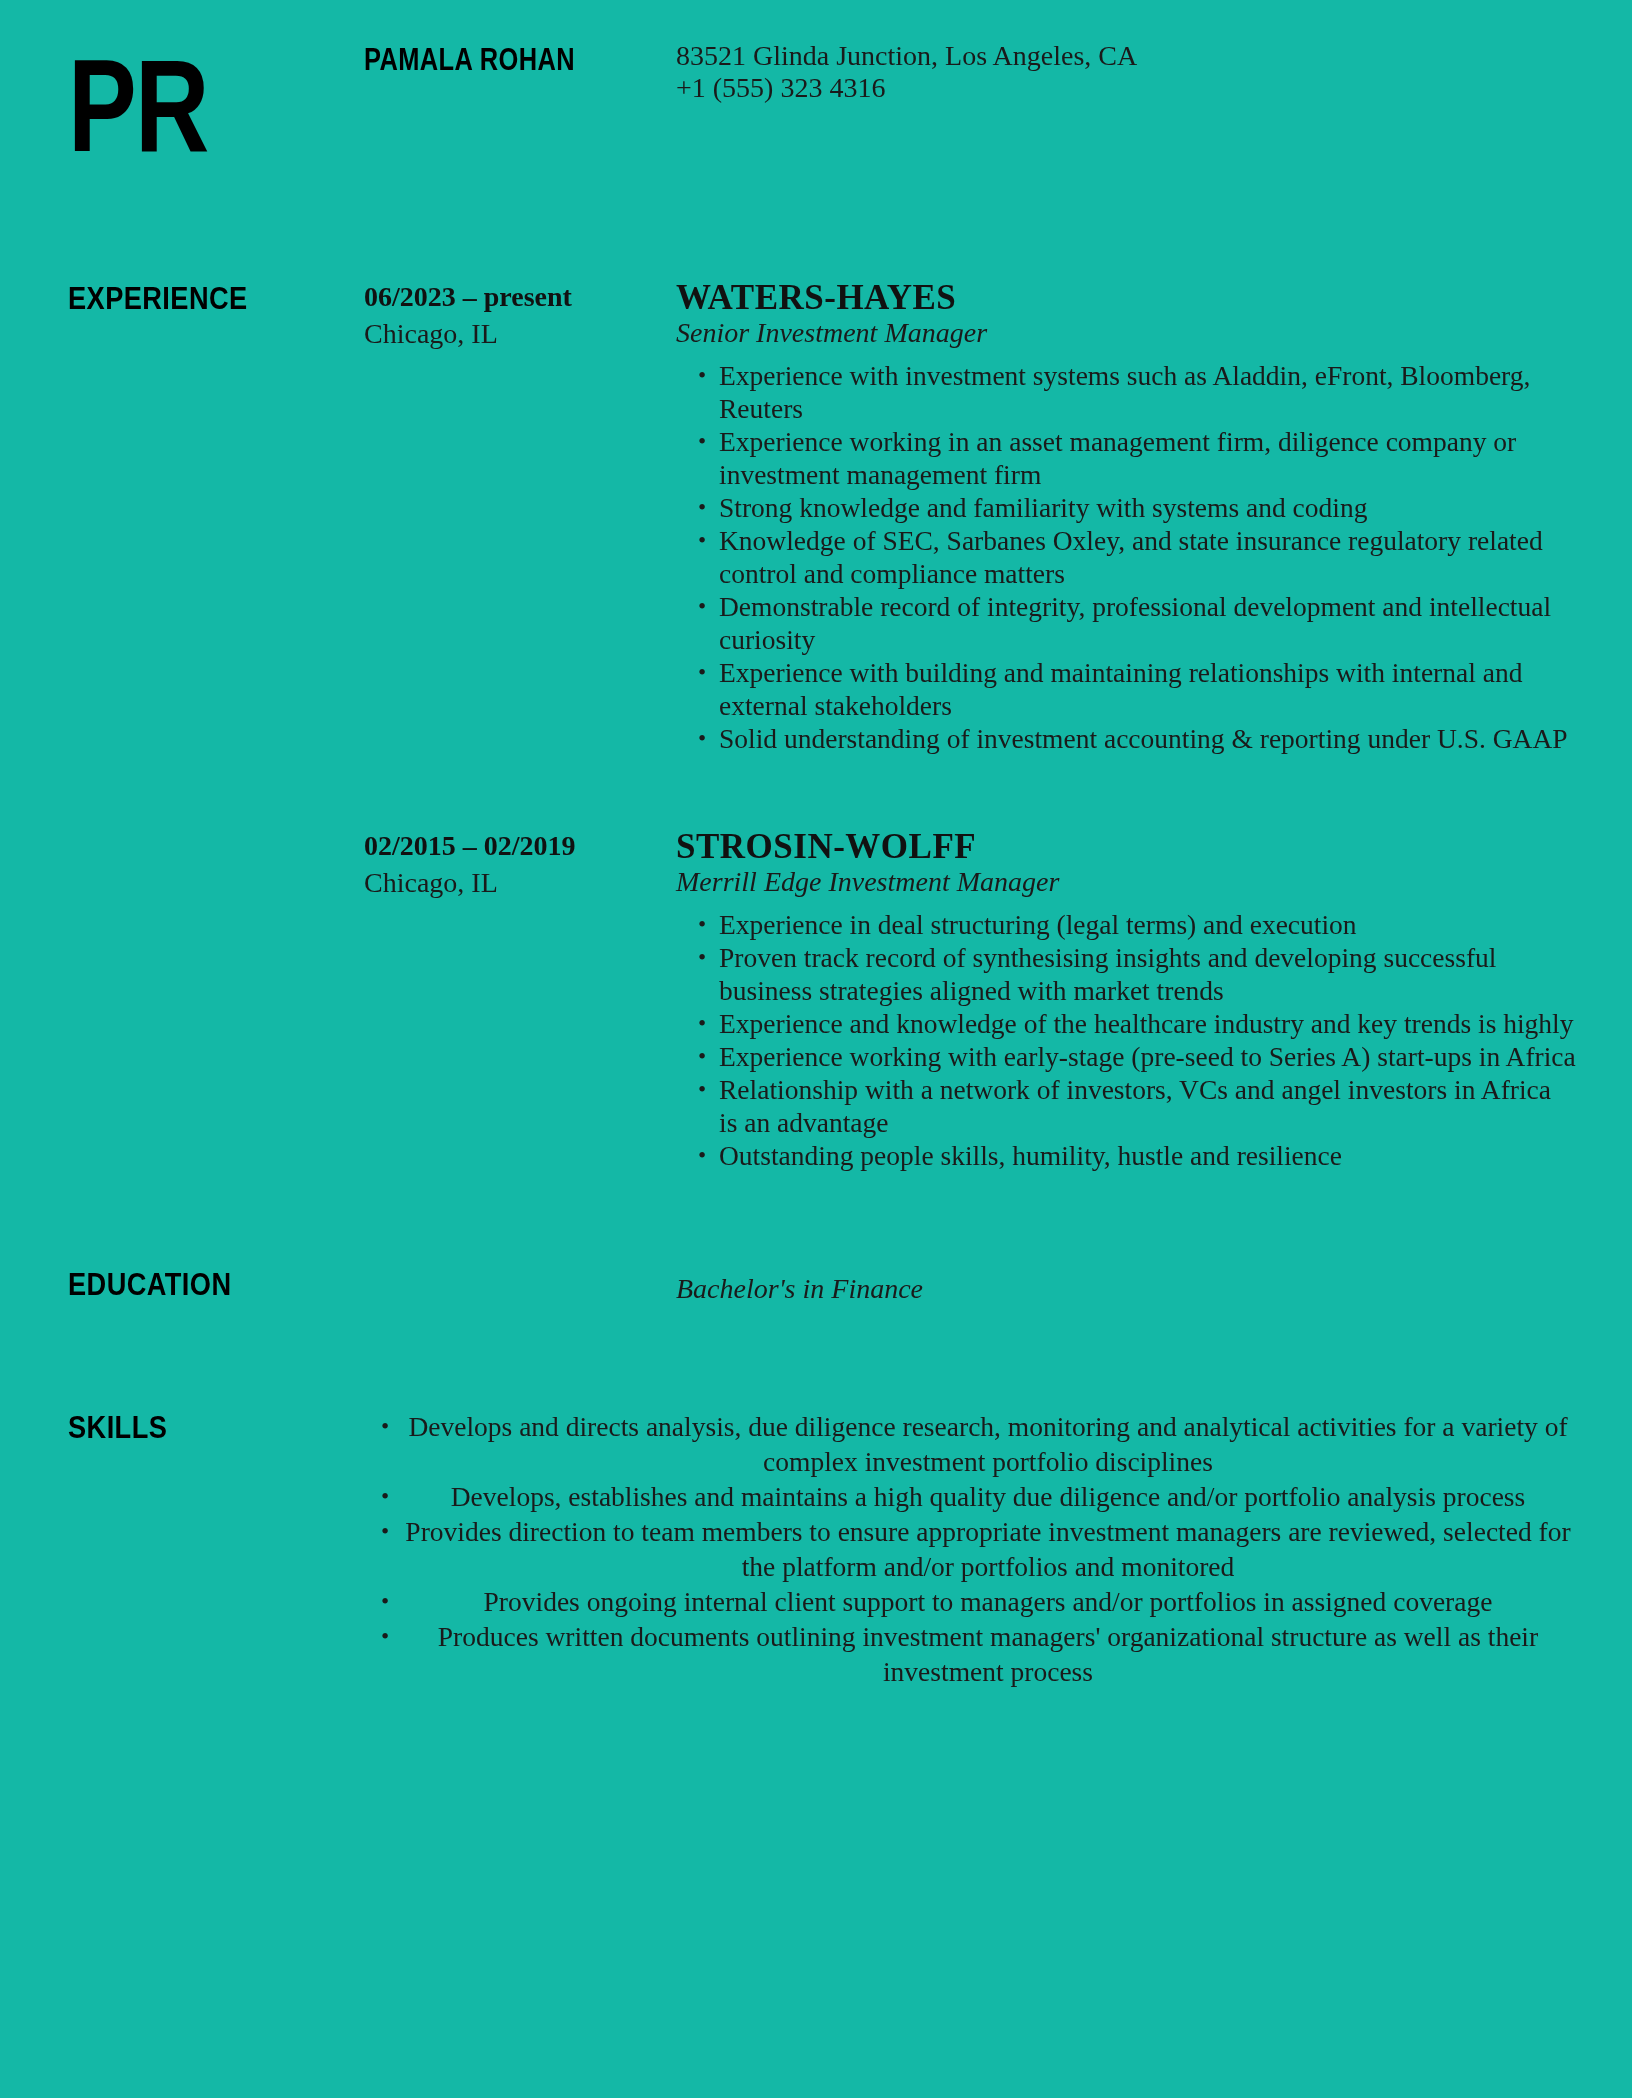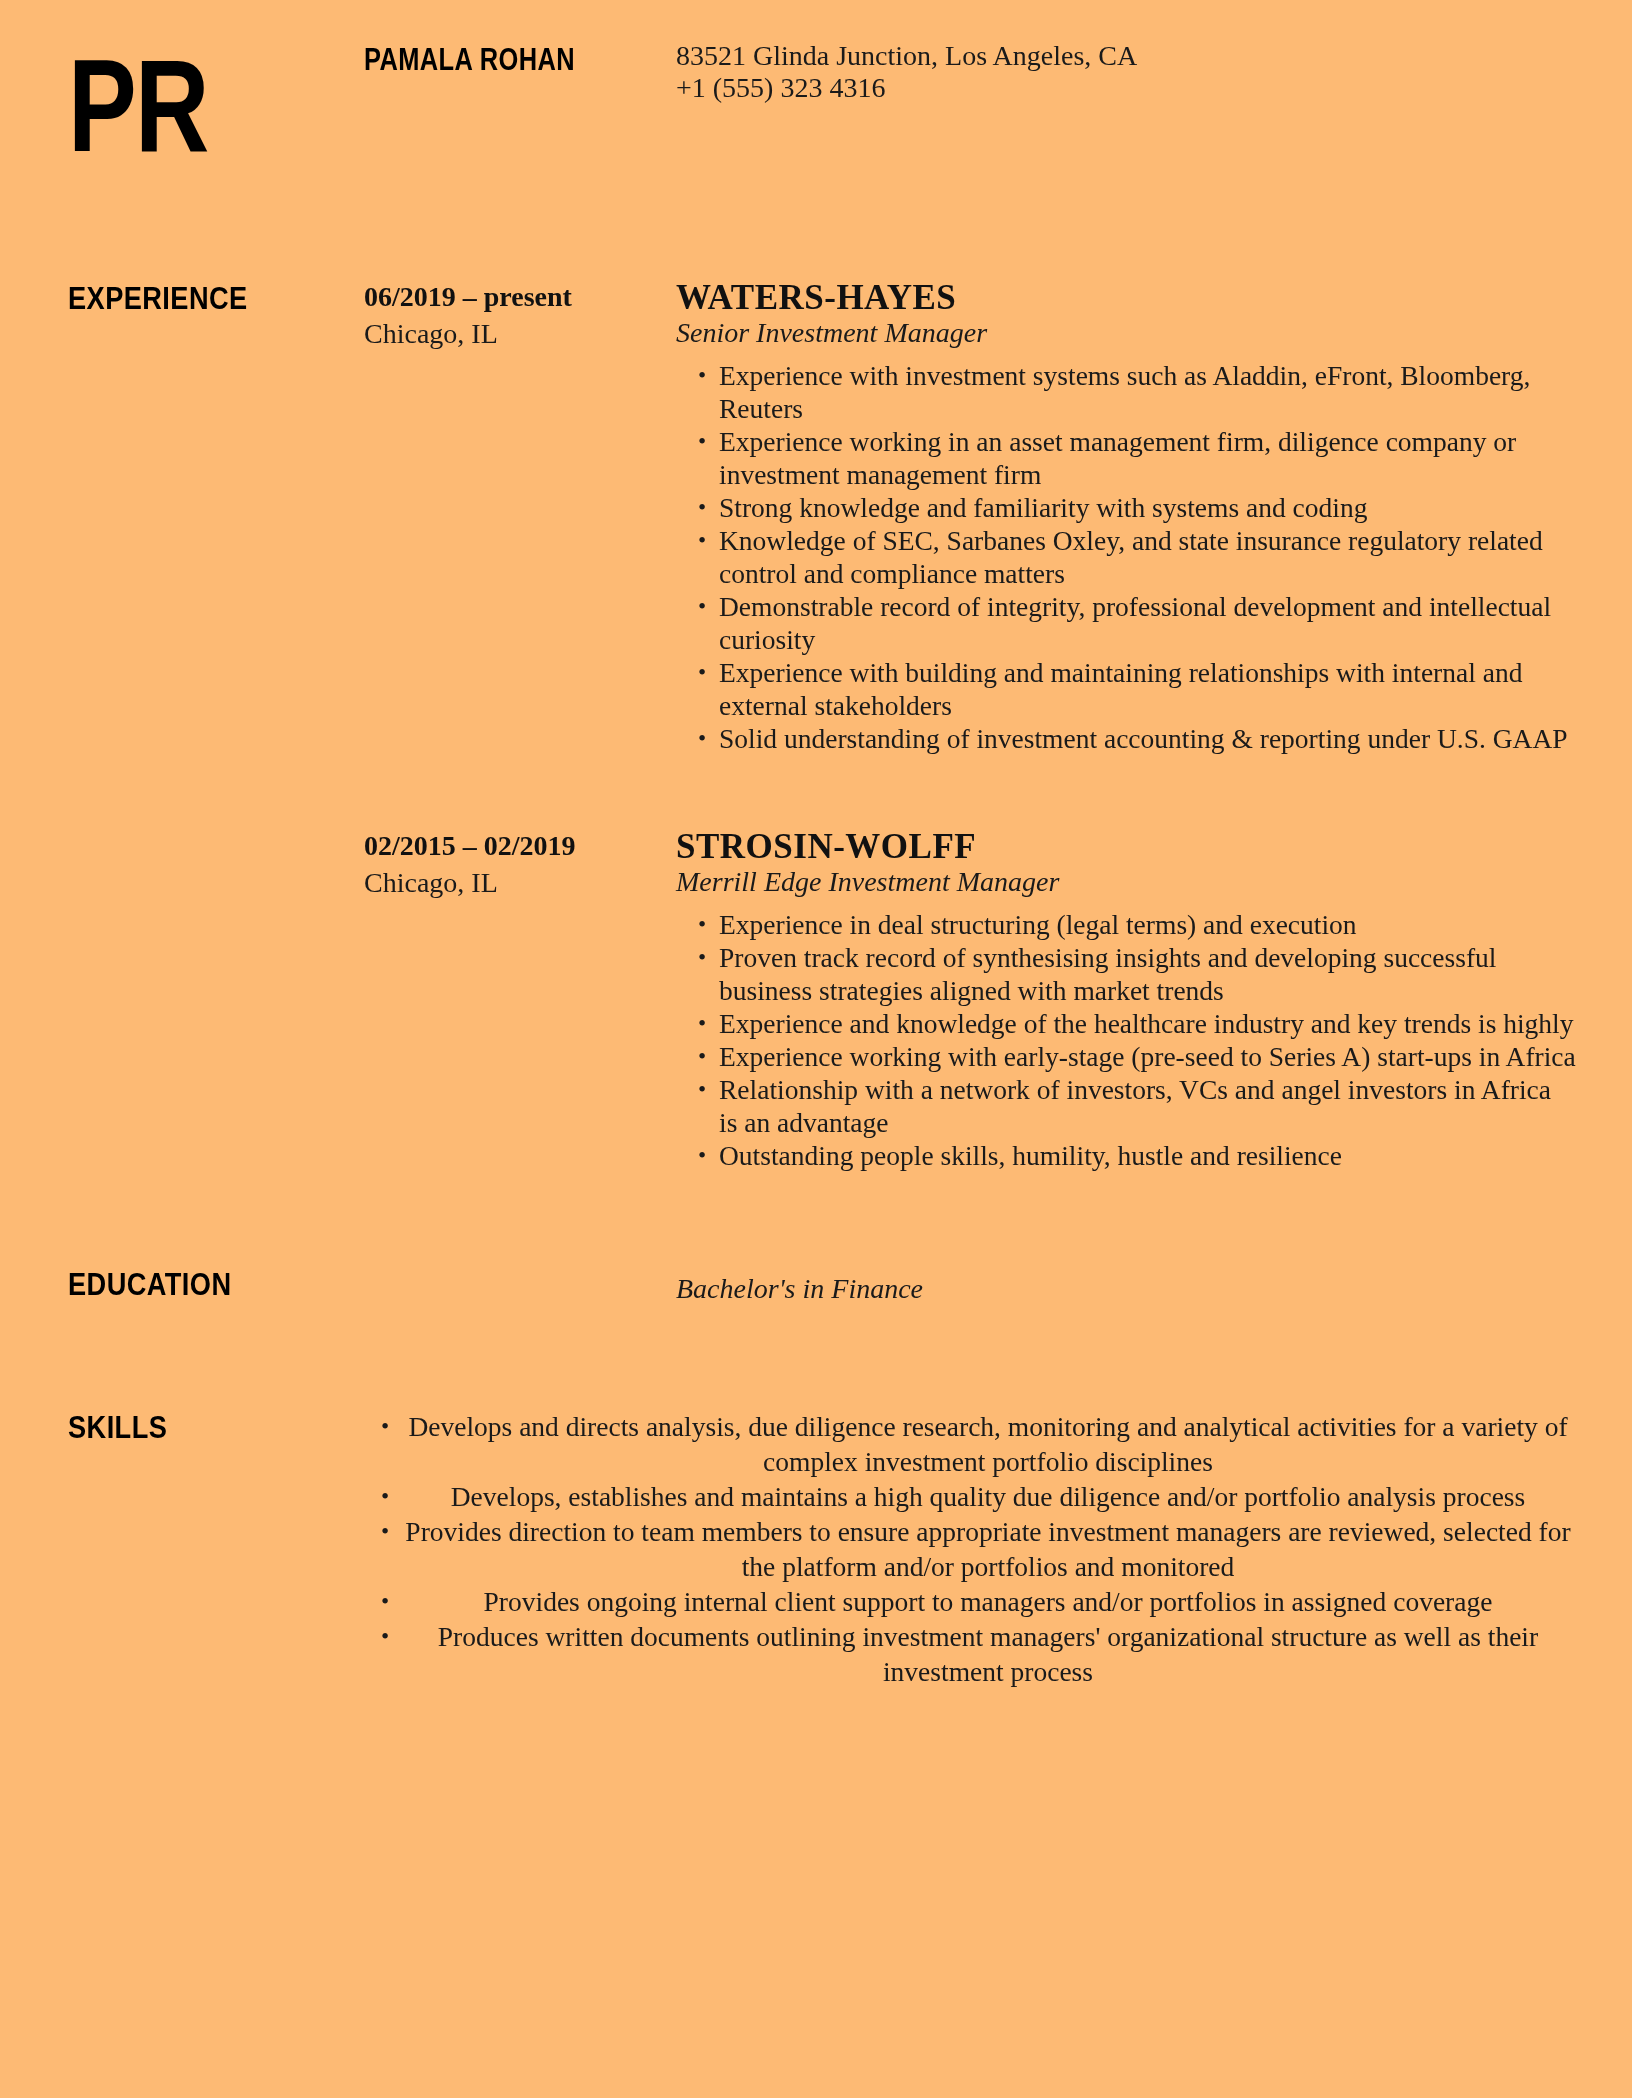--- a/index.html
+++ b/index.html
@@ -1,21 +1,21 @@
 <!DOCTYPE html>
 <html><head>
 <meta charset="utf-8">
 <style>
   html, body { margin: 0; padding: 0; background: #ffffff; }
   .page {
     position: relative;
     width: 1632px;
     height: 2098px;
     margin: 0 auto;
-    background: #fdba74;
+    background: #14b8a6;
     box-sizing: border-box;
     padding: 40px 56px 0 68px;
     color: #161616;
     font-family: "Liberation Serif", serif;
     overflow: hidden;
   }
   
   .grid-row {
     display: grid;
     grid-template-columns: 296px 312px 1fr;
@@ -168,21 +168,21 @@
     </div>
   </div>
 
   <div class="section-exp">
 
     <div class="grid-row">
       <div class="section-label accent">
         <span class="sq">EXPERIENCE</span>
       </div>
       <div>
-        <div class="dates">06/2019 – present</div>
+        <div class="dates">06/2023 – present</div>
         <div class="location">Chicago, IL</div>
       </div>
       <div>
         <div class="company">WATERS-HAYES</div>
         <div class="job-title">Senior Investment Manager</div>
         <ul class="bullets">
           <li>Experience with investment systems such as Aladdin, eFront, Bloomberg, Reuters</li>
           <li>Experience working in an asset management firm, diligence company or investment management firm</li>
           <li>Strong knowledge and familiarity with systems and coding</li>
           <li>Knowledge of SEC, Sarbanes Oxley, and state insurance regulatory related control and compliance matters</li>

